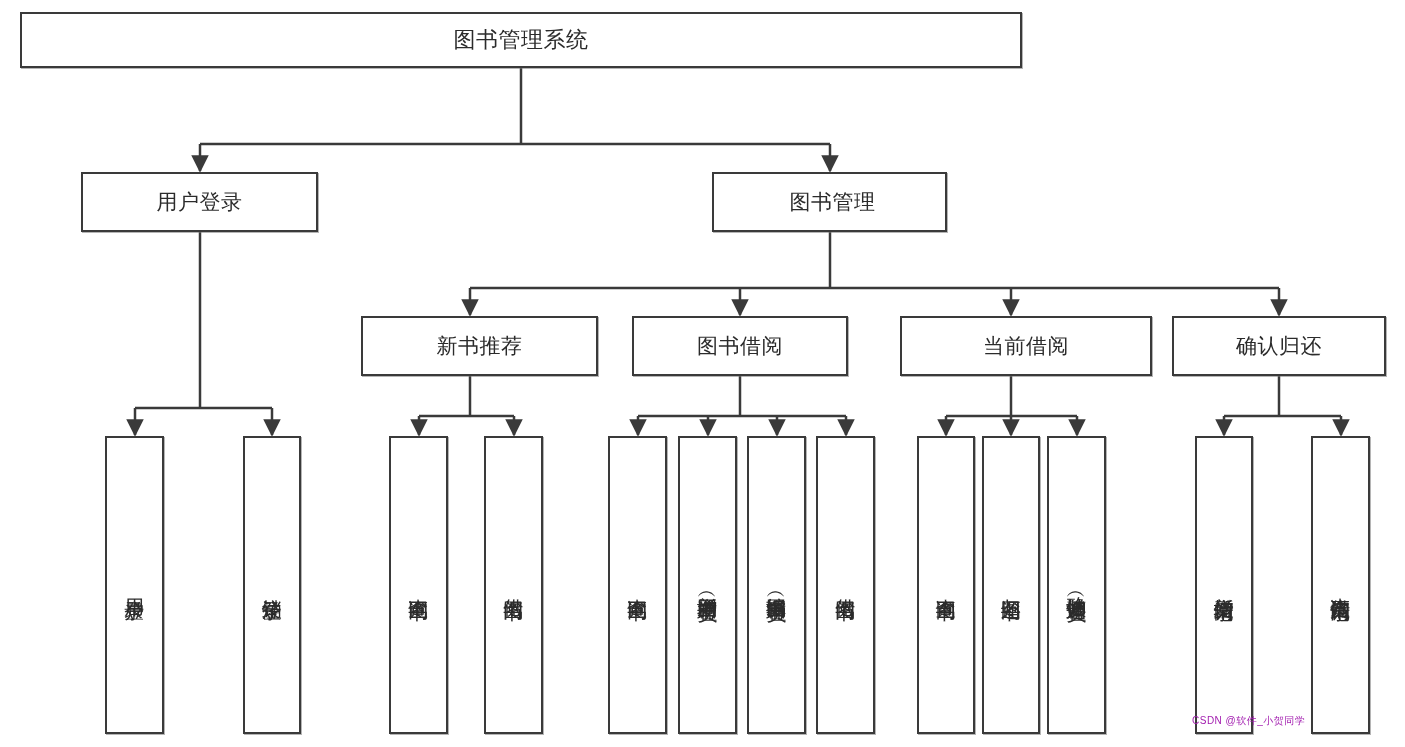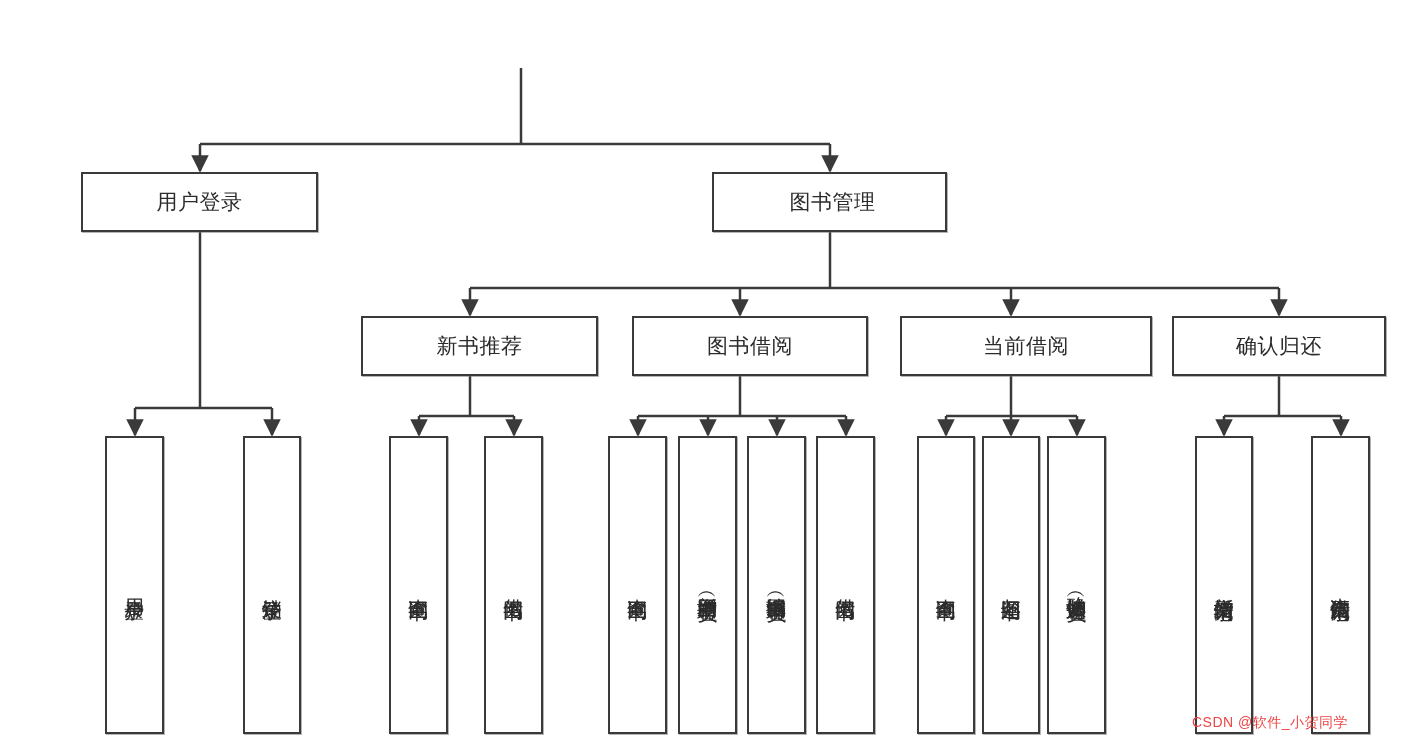--- a/index.html
+++ b/index.html
@@ -50,22 +50,22 @@
     font-size: 20px;
     letter-spacing: 1px;
     line-height: 1.02;
     white-space: normal;
   }
   .node.root .node-label {
     font-size: 22px;
   }
   .watermark {
     position: absolute;
-    color: #ef4444;
-    font-size: 14px;
+    color: #a21caf;
+    font-size: 10px;
     white-space: nowrap;
     letter-spacing: 0.5px;
     user-select: none;
   }
 </style>
 </head>
 <body>
 
 <div id="diagram-canvas">
 
@@ -105,34 +105,37 @@
         <path d="M 946 416 L 946 435" marker-end="url(#arrow-head)"></path>
         <path d="M 1011 416 L 1011 435" marker-end="url(#arrow-head)"></path>
         <path d="M 1077 416 L 1077 435" marker-end="url(#arrow-head)"></path>
         <path d="M 1279 376 L 1279 416"></path>
         <path d="M 1224 416 L 1341 416"></path>
         <path d="M 1224 416 L 1224 435" marker-end="url(#arrow-head)"></path>
         <path d="M 1341 416 L 1341 435" marker-end="url(#arrow-head)"></path>
       </g>
   </svg>
 
+  <div class="node root" id="node-root" style="left: 20px; top: 12px; width: 1002px; height: 56px;">
+    <span class="node-label">图书管理系统</span>
+  </div>
 
   <div id="level1-container">
       <div class="node level1" style="left: 81px; top: 172px; width: 237px; height: 60px;">
         <span class="node-label">用户登录</span>
       </div>
       <div class="node level1" style="left: 712px; top: 172px; width: 235px; height: 60px; padding-left: 6px;">
         <span class="node-label">图书管理</span>
       </div>
     </div>
   <div id="level2-container">
       <div class="node level2" style="left: 361px; top: 316px; width: 237px; height: 60px;">
         <span class="node-label">新书推荐</span>
       </div>
-      <div class="node level2" style="left: 632px; top: 316px; width: 236px; height: 60px;">
+      <div class="node level2" style="left: 632px; top: 316px; width: 216px; height: 60px;">
         <span class="node-label">图书借阅</span>
       </div>
       <div class="node level2" style="left: 900px; top: 316px; width: 252px; height: 60px;">
         <span class="node-label">当前借阅</span>
       </div>
       <div class="node level2" style="left: 1172px; top: 316px; width: 214px; height: 60px;">
         <span class="node-label">确认归还</span>
       </div>
     </div>
   <div id="leaf-container">

